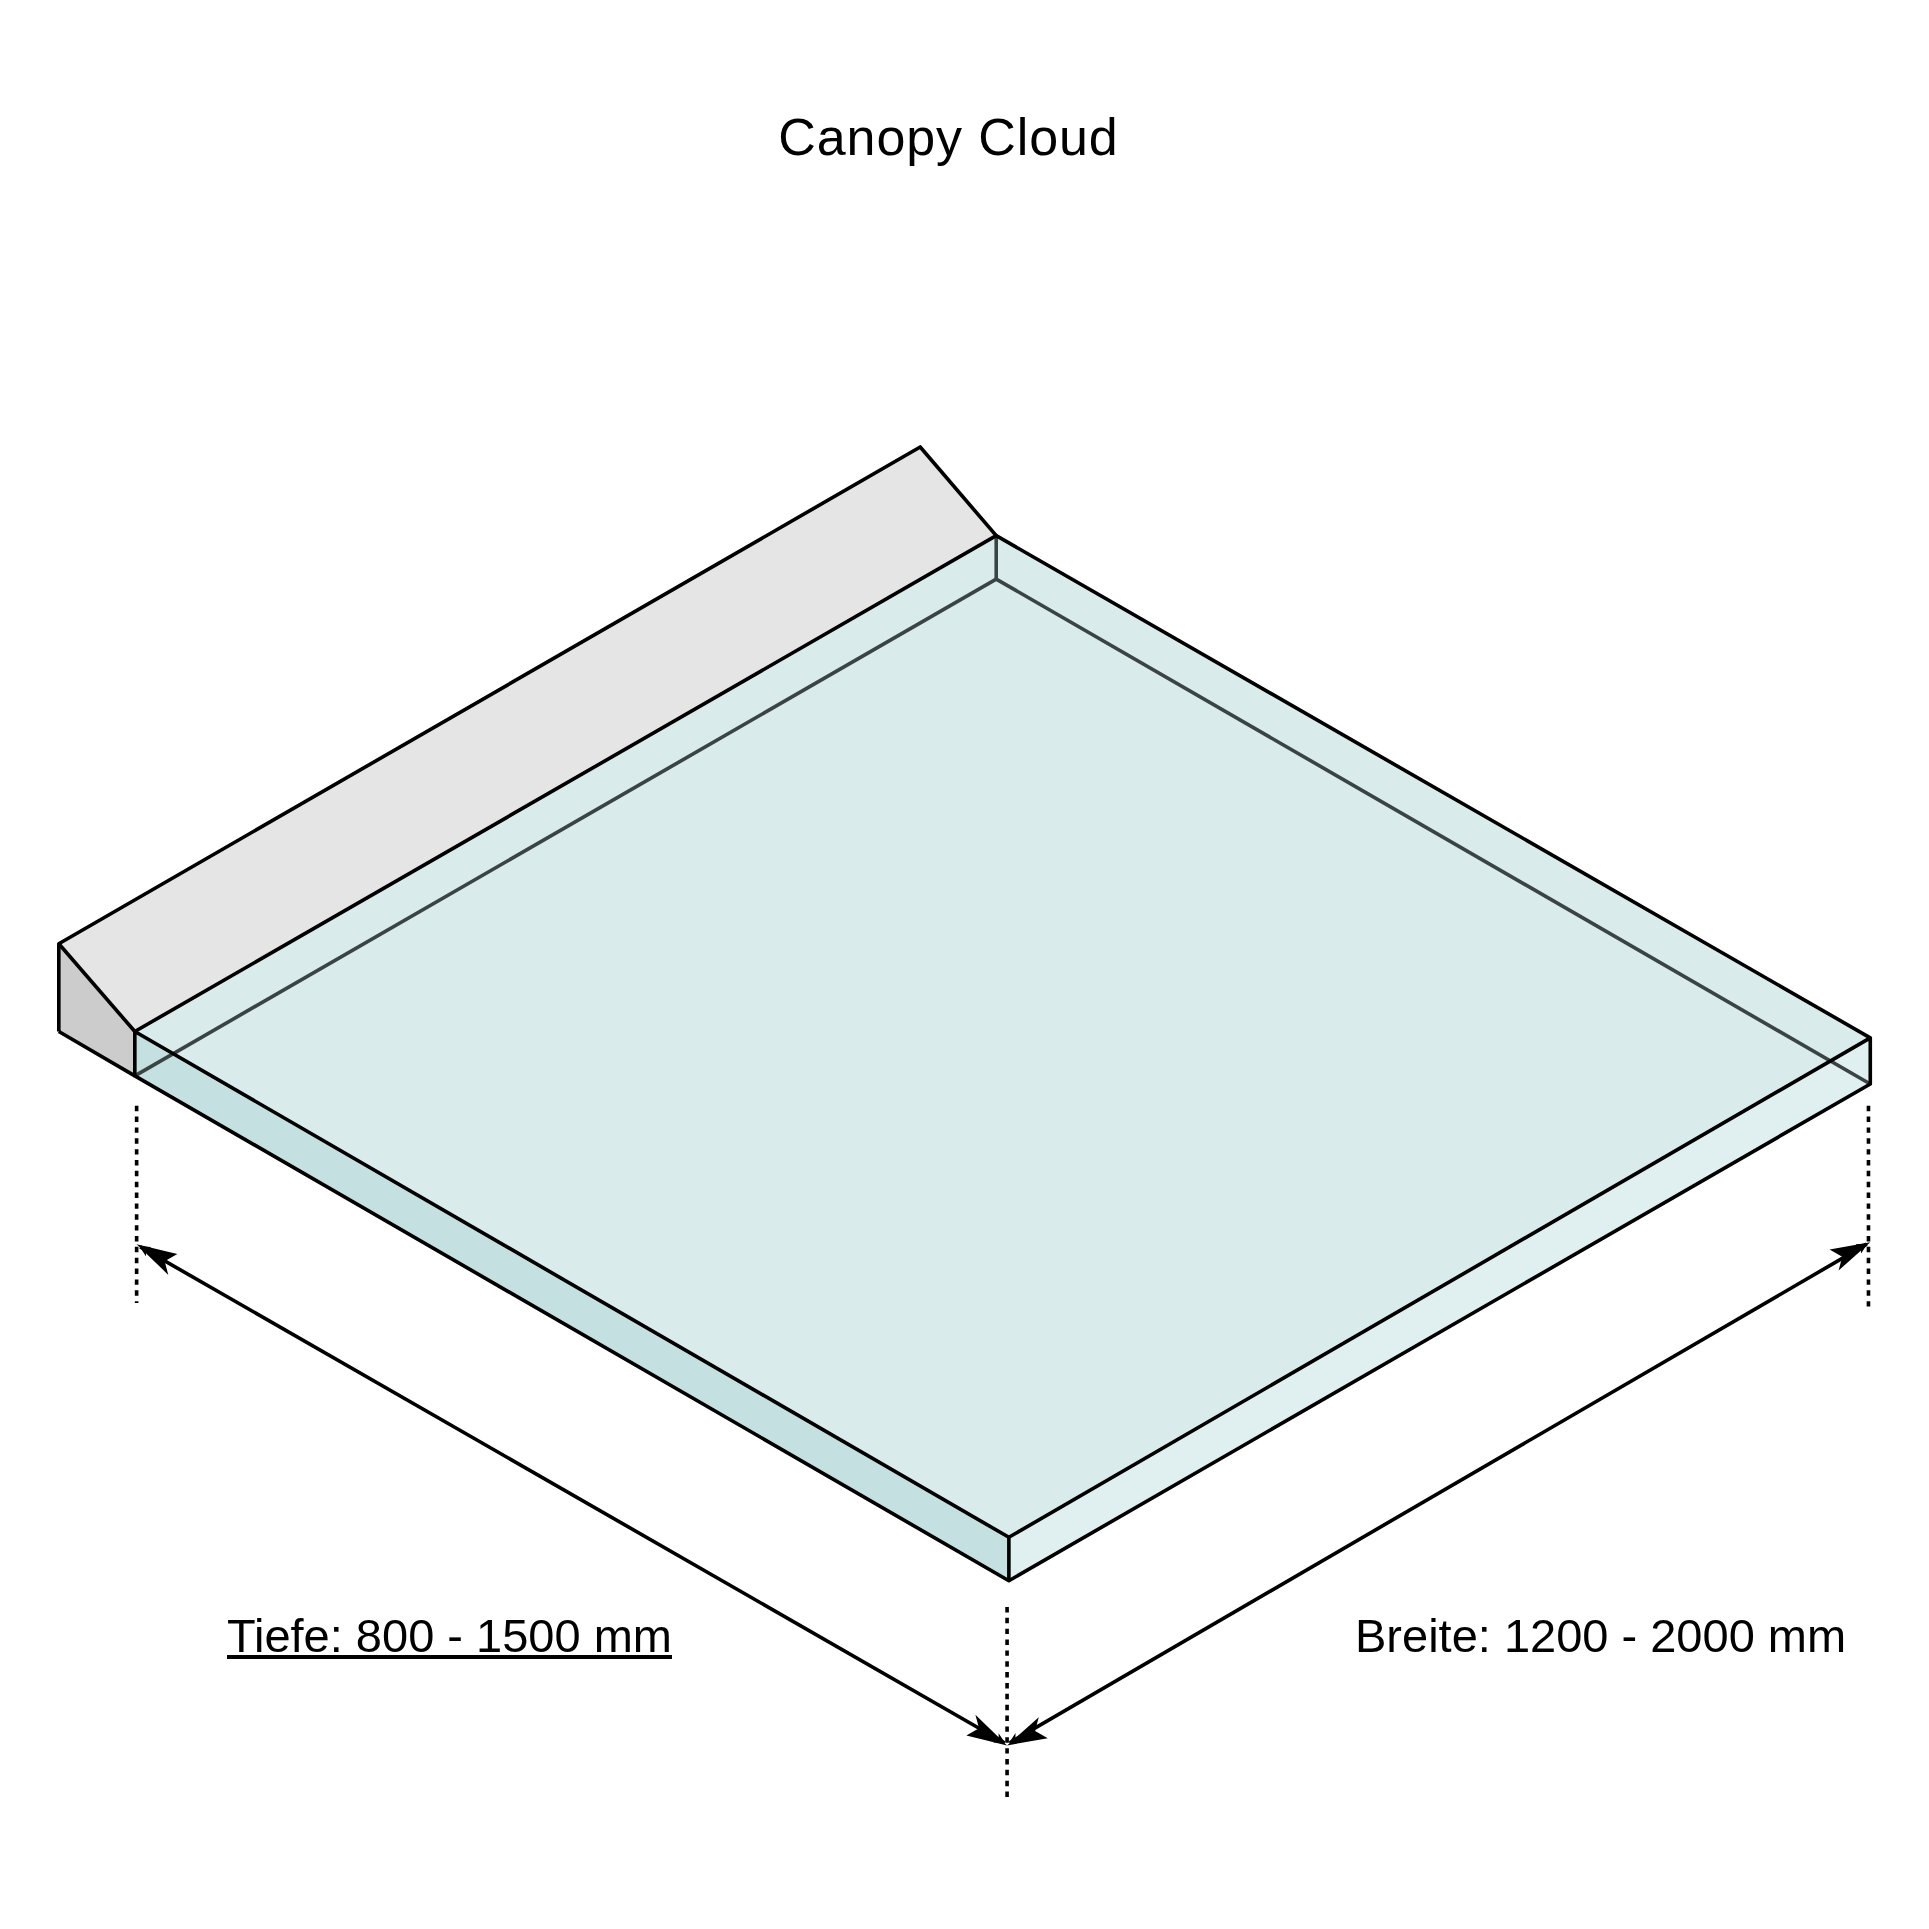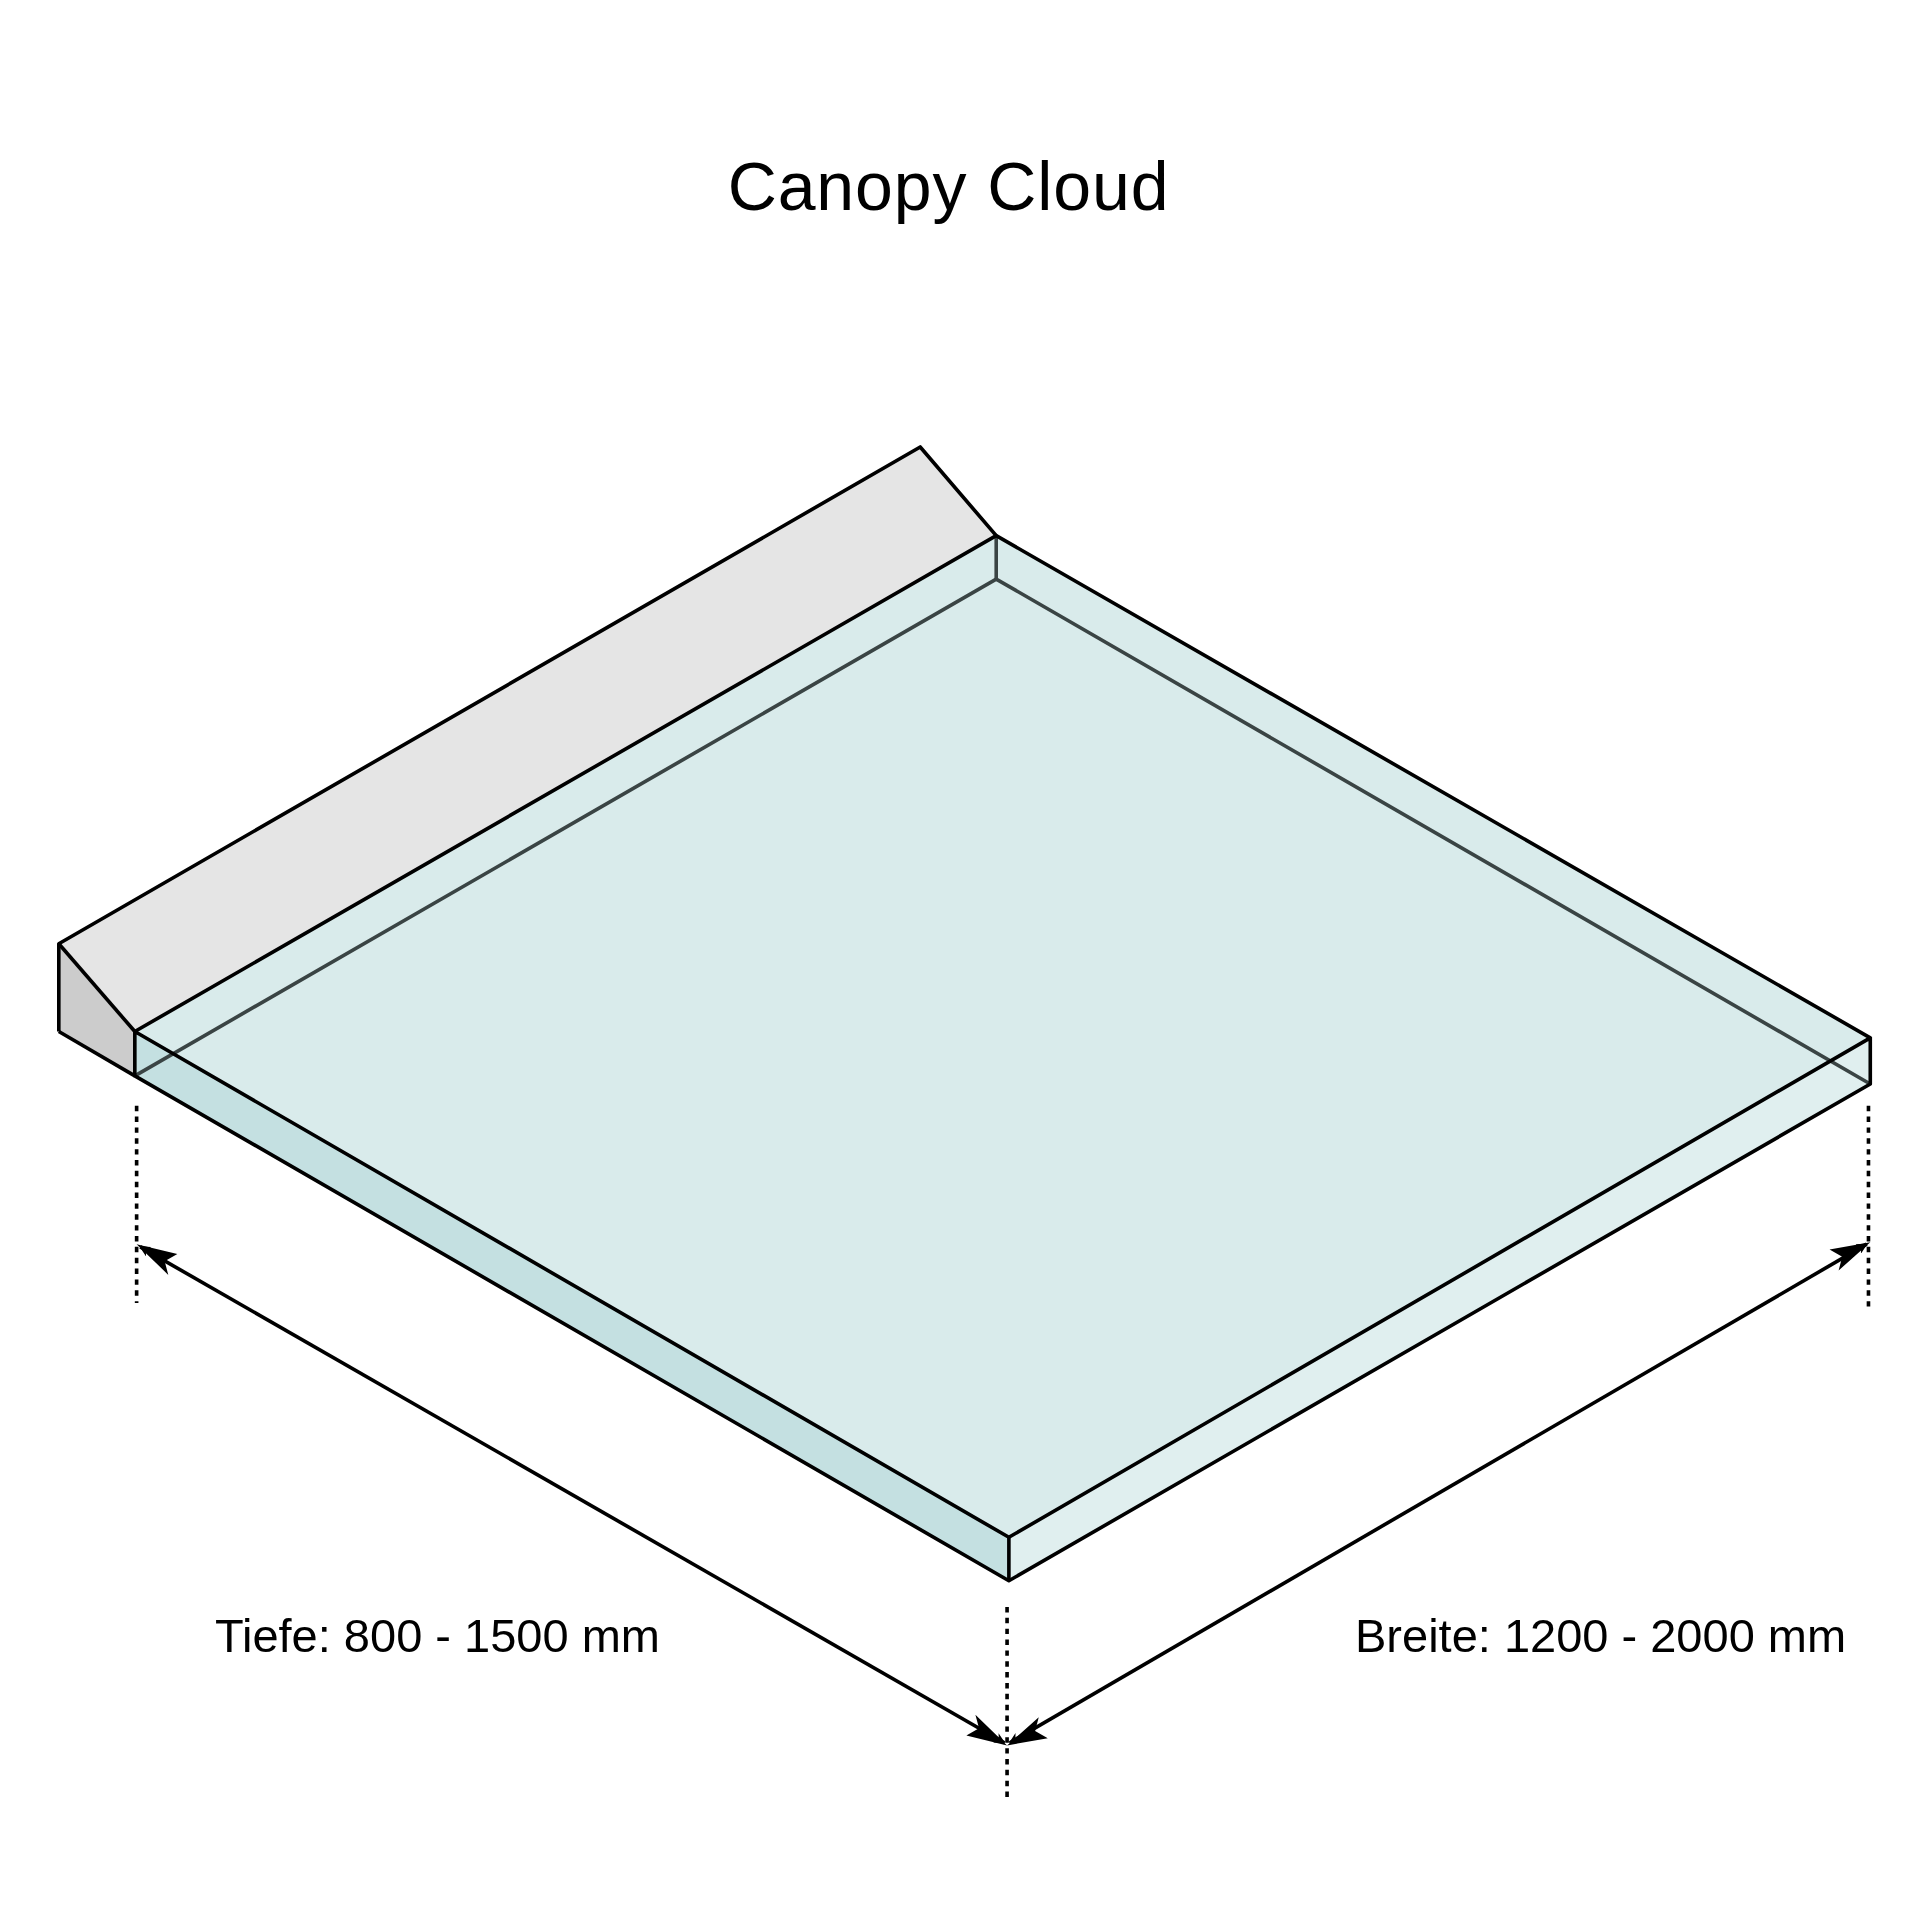--- a/index.html
+++ b/index.html
@@ -1,19 +1,19 @@
 <!DOCTYPE html>
 <html style="font-size:14.5px"><head>
 <meta charset="utf-8">
 <style>
   html,body{margin:0;padding:0;background:#ffffff;}
   body{width:1930px;height:1930px;position:relative;overflow:hidden;font-family:"Liberation Sans","DejaVu Sans",sans-serif;}
-  .title{position:absolute;left:0;top:107px;width:1897px;text-align:center;font-size:68px;color:#000;letter-spacing:0.9px;margin-top:40px;}
+  .title{position:absolute;left:0;top:107px;width:1897px;text-align:center;font-size:52px;color:#000;letter-spacing:0.9px;}
   .label{position:absolute;font-size:47px;color:#000;white-space:nowrap;}
-  .label-depth{left:215px;top:1608px;}
+  .label-depth{left:227px;top:1608px;text-decoration:underline;}
   .label-width{left:1355px;top:1608px;}
   svg{position:absolute;left:0;top:0;}
 </style>
 </head>
 <body>
 
 <div class="title">Canopy Cloud</div>
 
 <svg width="1930" height="1930" viewBox="0 0 2133 2133" xmlns="http://www.w3.org/2000/svg">
 

